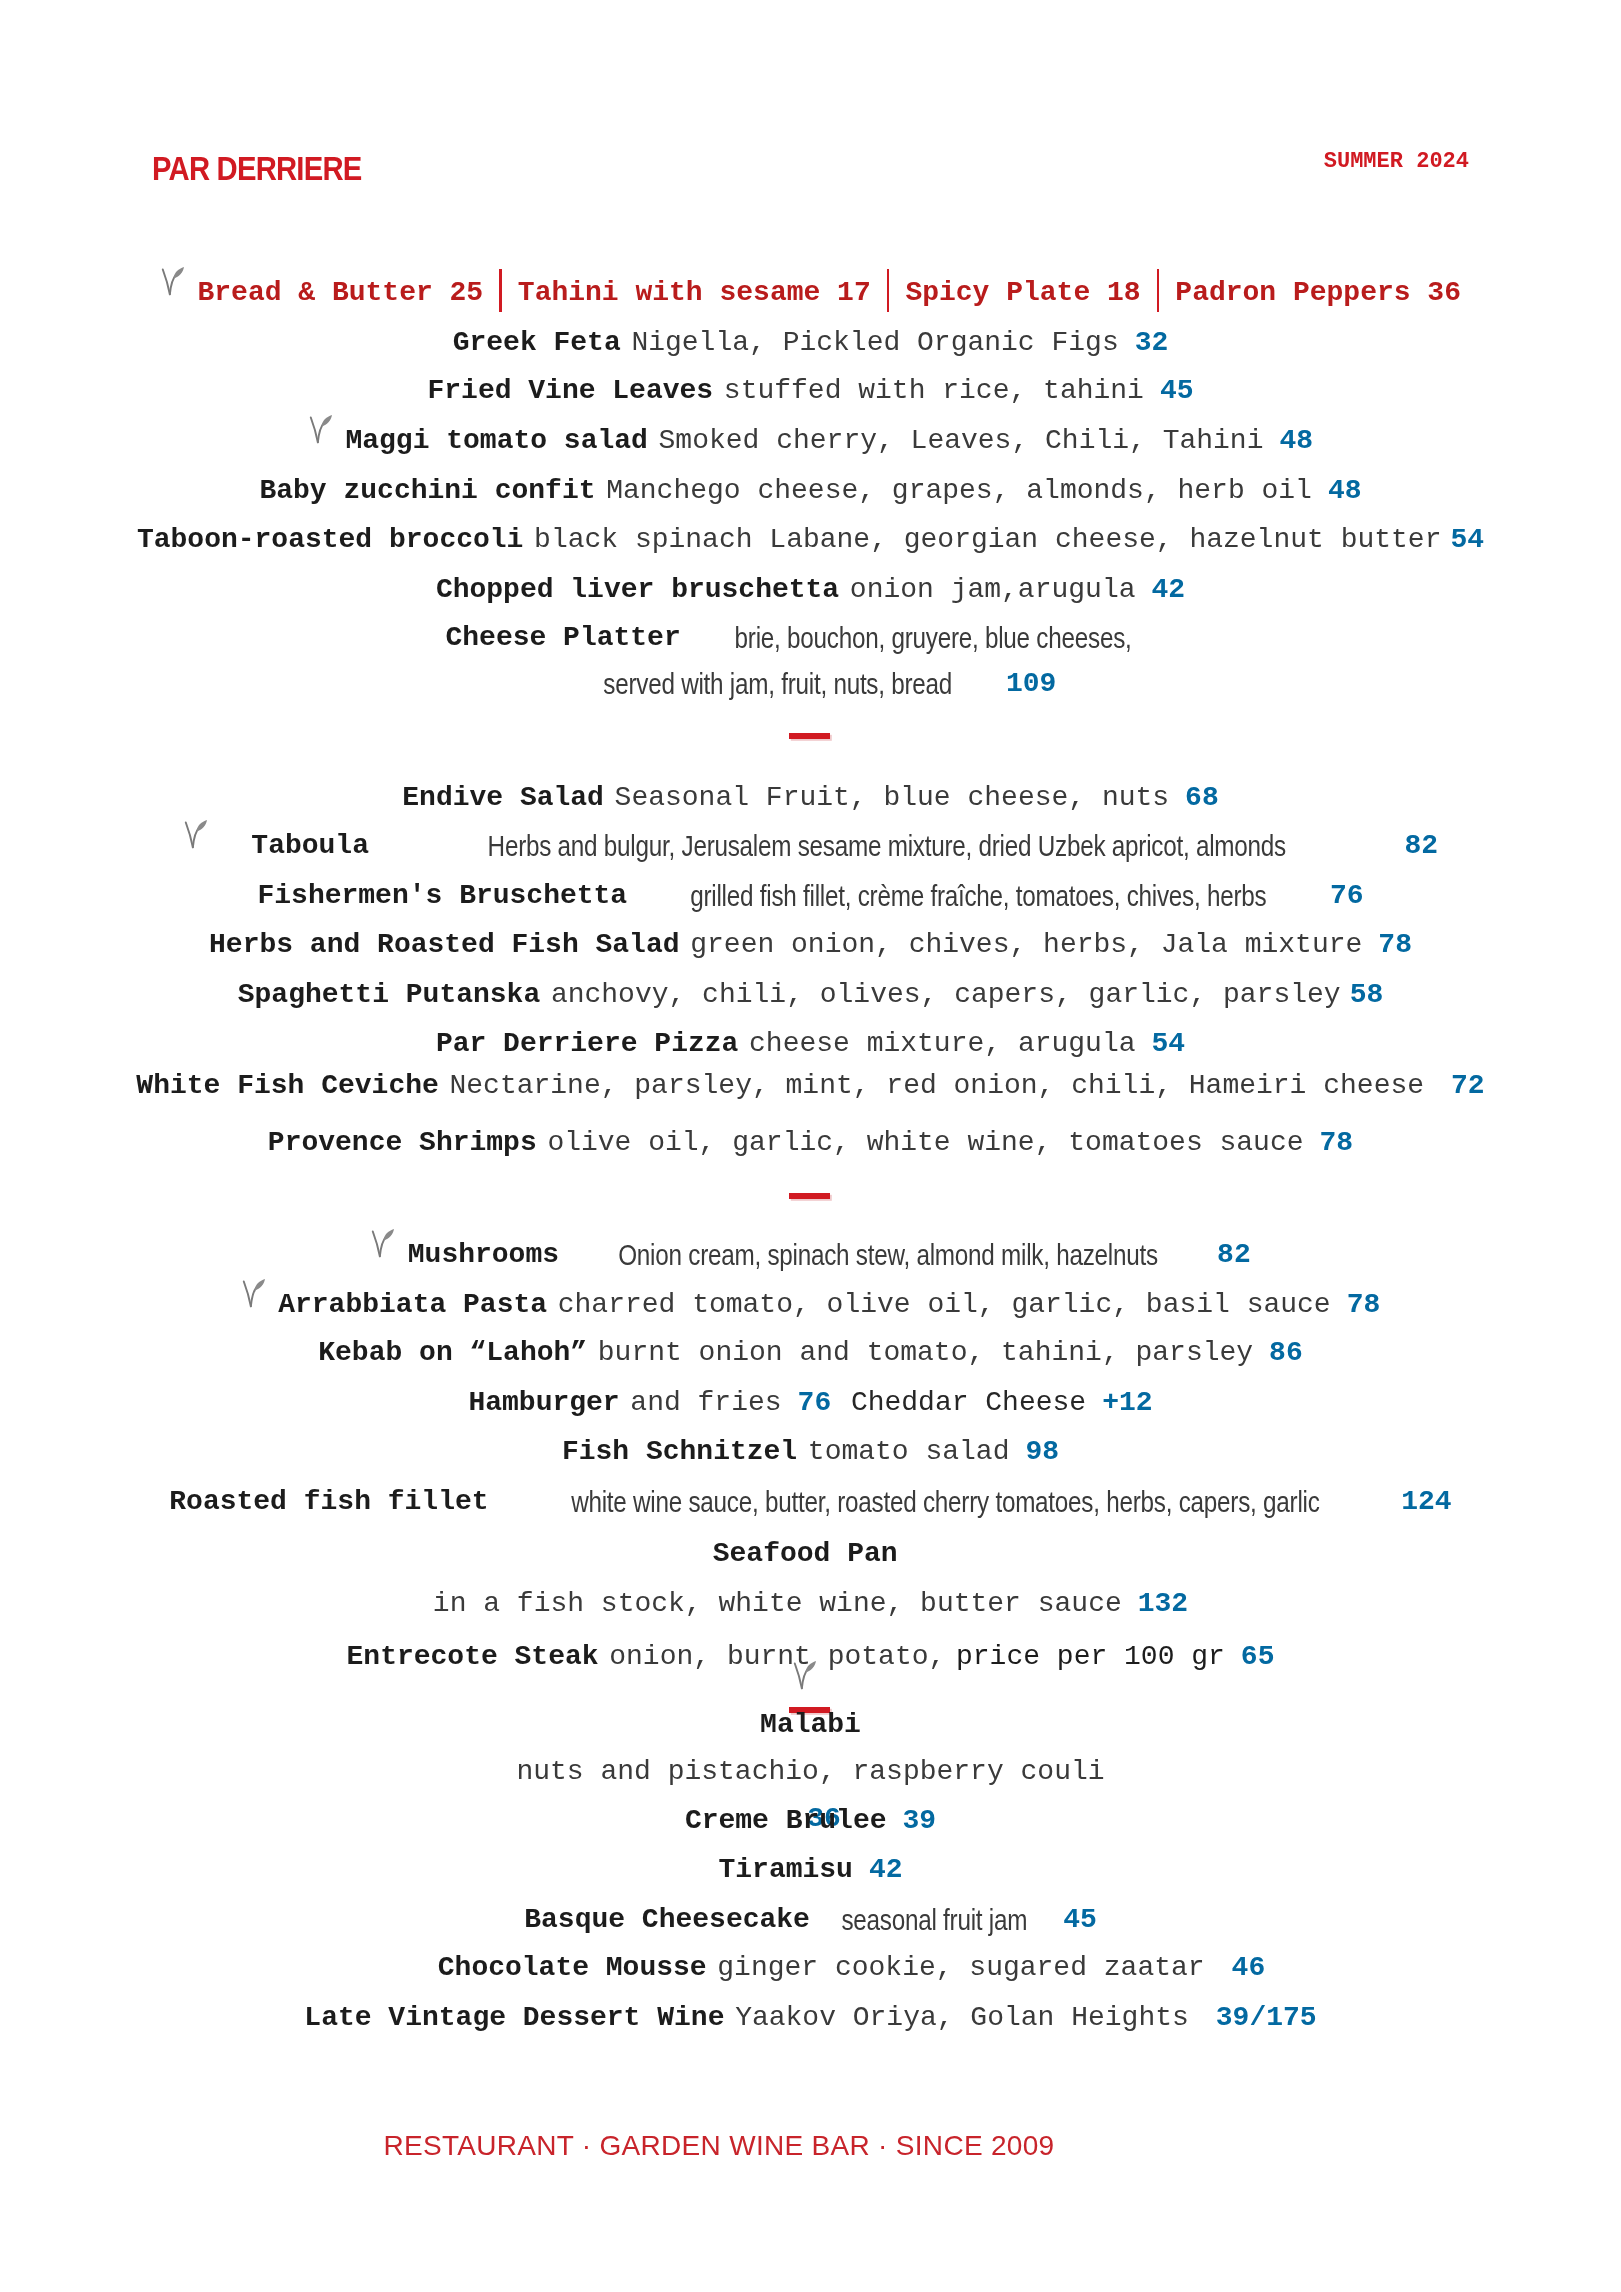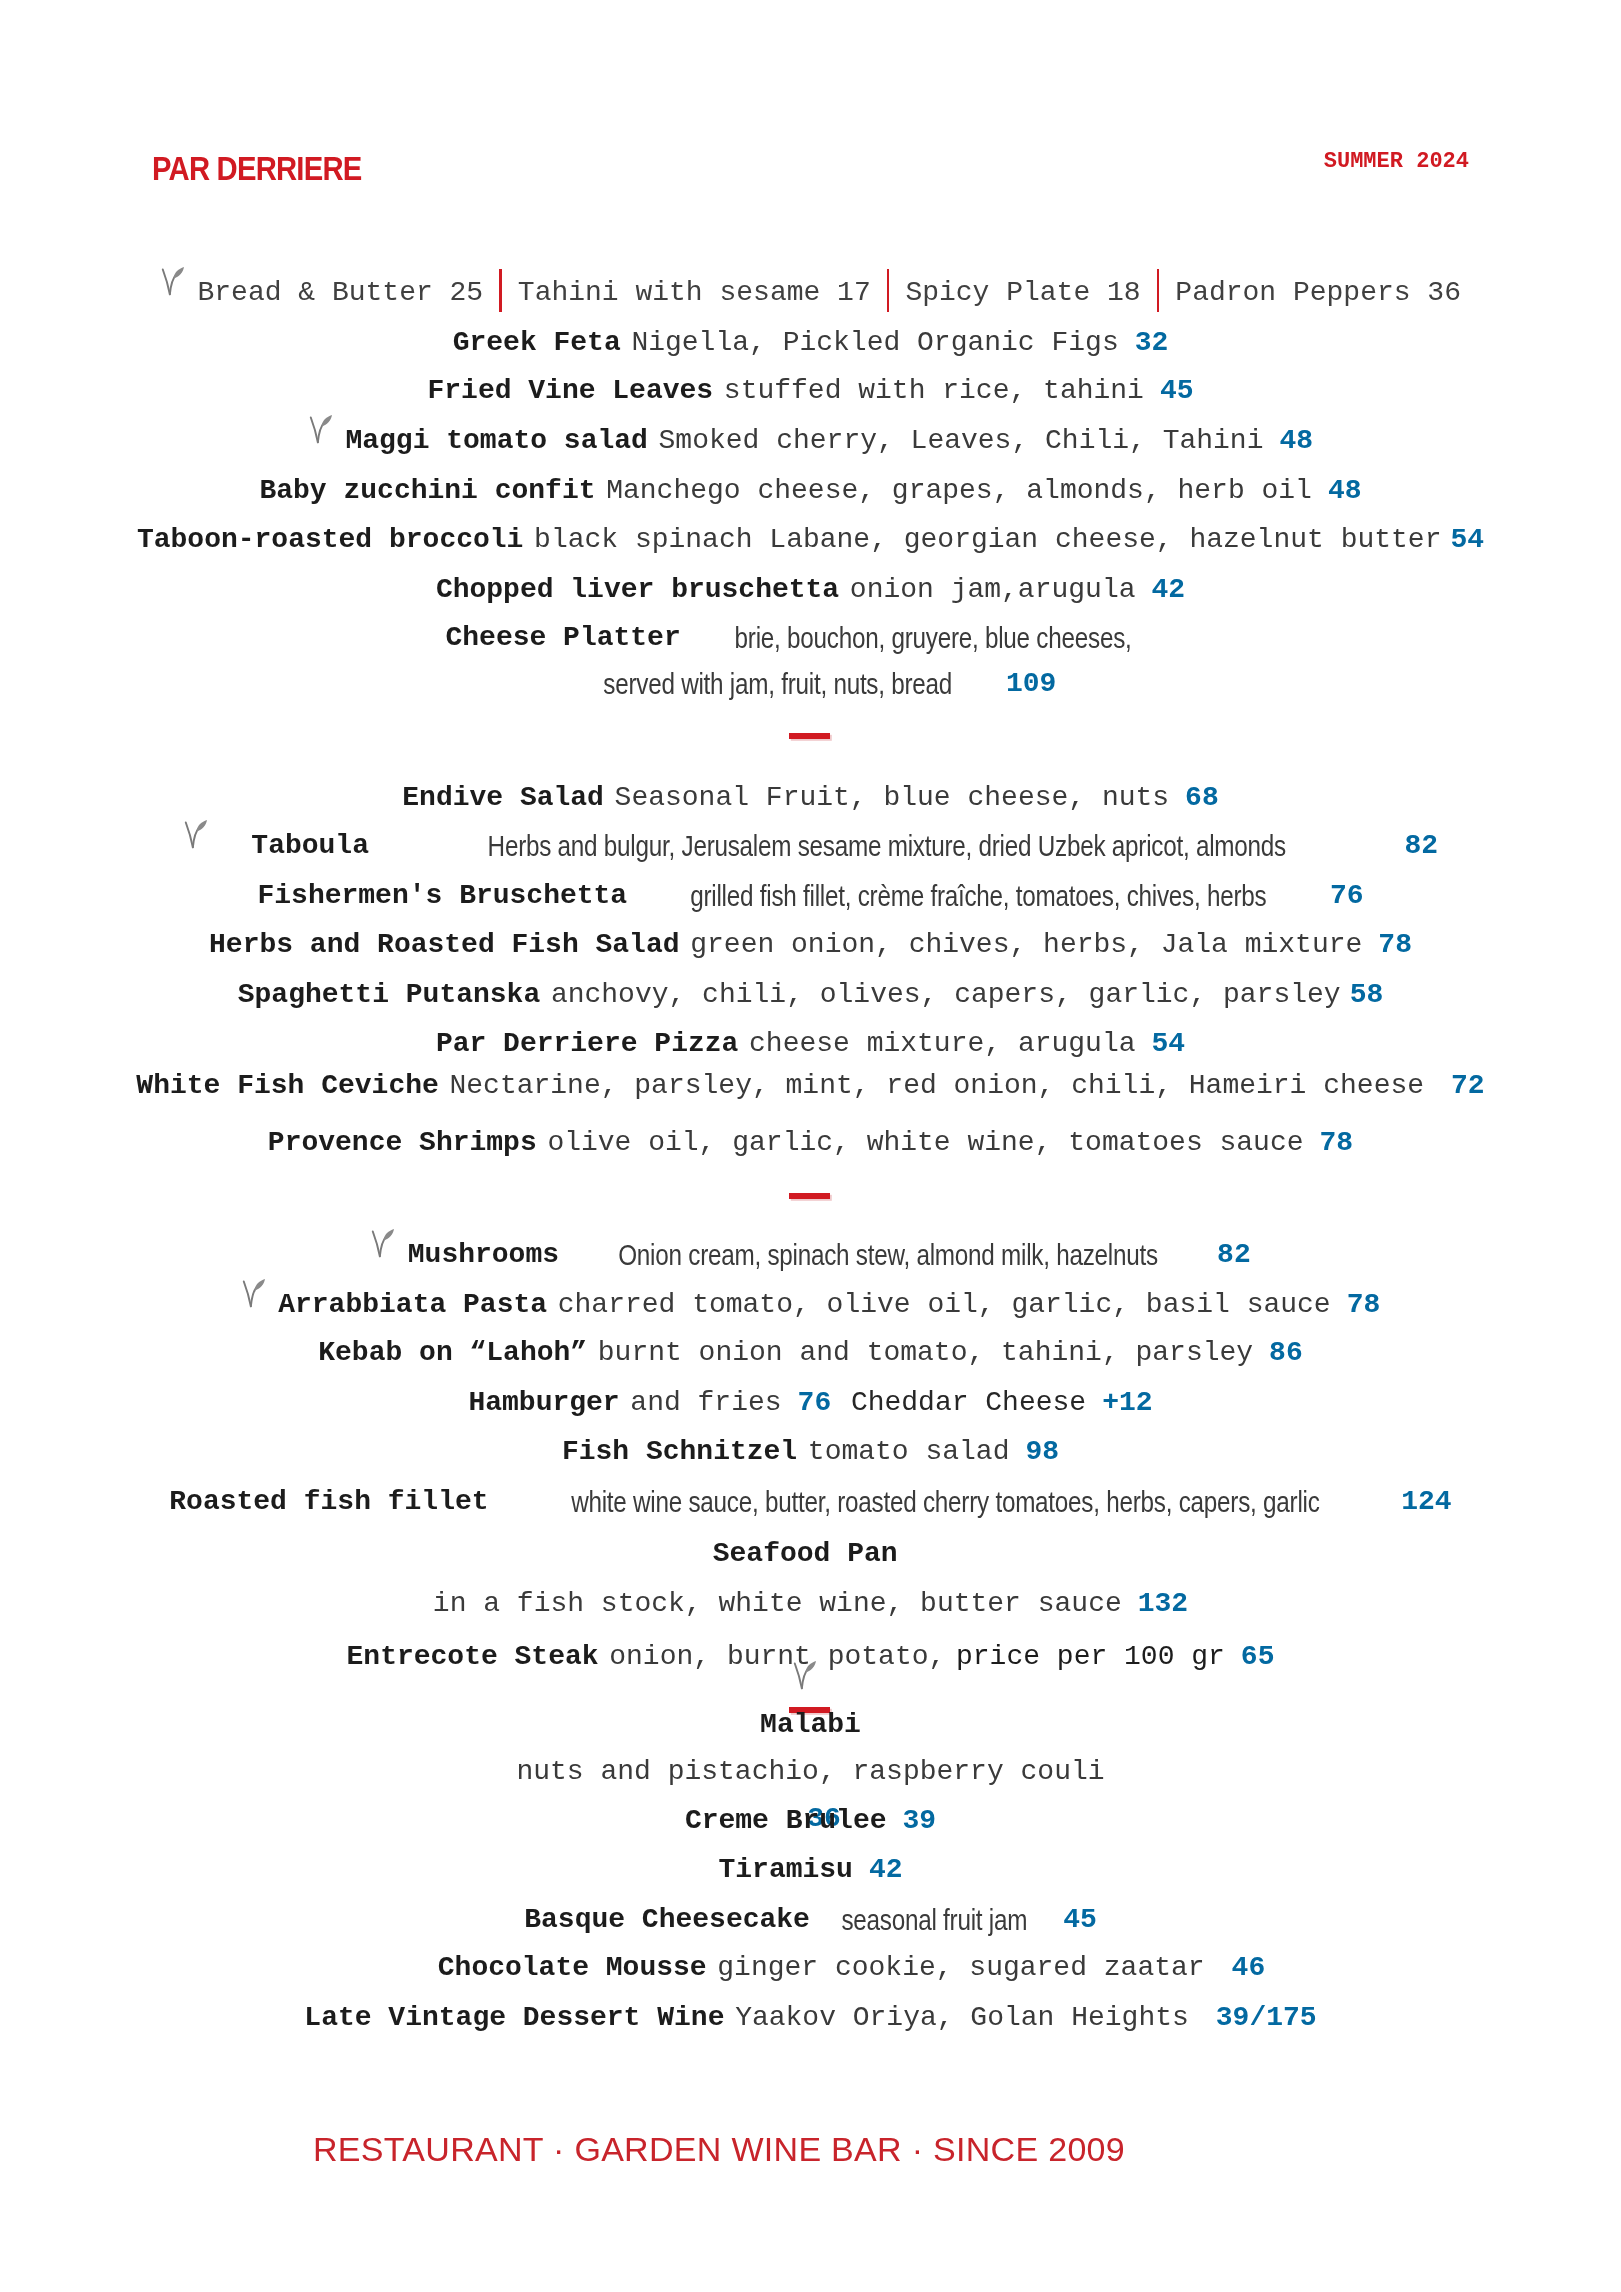--- a/index.html
+++ b/index.html
@@ -10,23 +10,23 @@
   .row { position: absolute; left: 0; width: 1621px; height: 47px; display: flex; justify-content: center; align-items: center; white-space: nowrap; font-family: "Liberation Mono", monospace; font-size: 28px; line-height: 47px; }
   .name { font-weight: bold; color: #1c1c1c; }
   .desc { color: #3a3a3a; font-weight: normal; }
   .desc.sans { font-family: "Liberation Sans", sans-serif; font-size: 29.6px; transform: scaleX(0.82); display: inline-block; transform-origin: center; letter-spacing: -0.3px; }
   .price { font-weight: bold; color: #0369a1; margin-left: 16px; }
   .extra { color: #262626; margin-left: 19.7px; }
   .gap { display: inline-block; width: 10.7px; }
   .leaf { display: inline-block; width: 25px; height: 30px; margin-right: 12.5px; position: relative; top: -12.5px; }
   .leaf svg { width: 25px; height: 30px; }
   .sep { display: inline-block; width: 2.7px; height: 43px; background: #d11a22; margin: 0 16px; position: relative; top: -1.8px; }
-  .starter { font-weight: 400; color: #404040; text-align: center; }
+  .starter { font-weight: 700; color: #b91c1c; text-align: center; }
   .divider { position: absolute; left: 789px; width: 41px; height: 6.3px; background: #d11a22; box-shadow: 1.8px 1.8px 0 #f0c9cb; }
-  .footer { position: absolute; top: 2130px; left: 0; width: 1438px; text-align: center; font-family: "Liberation Sans", sans-serif; font-size: 34px; color: #c8242b; letter-spacing: 0.3px; }
+  .footer { position: absolute; top: 2130px; left: 0; width: 1438px; text-align: center; font-family: "Liberation Sans", sans-serif; font-size: 28px; color: #c8242b; letter-spacing: 0.3px; }
 </style>
 </head>
 <body>
 
 <svg width="0" height="0" style="position:absolute">
   <defs>
     <g id="leafg">
       <path d="M3 4 C6 12 9 22 11 32" stroke="#7a7a7a" stroke-width="2.2" fill="none" stroke-linecap="round"></path>
       <path d="M11 32 C12 22 14 14 18 10" stroke="#7a7a7a" stroke-width="2.2" fill="none" stroke-linecap="round"></path>
       <path d="M15 14 C16 7 21 3 27 1 C26 7 22 12 15 14 Z" fill="#8a8a8a"></path>

